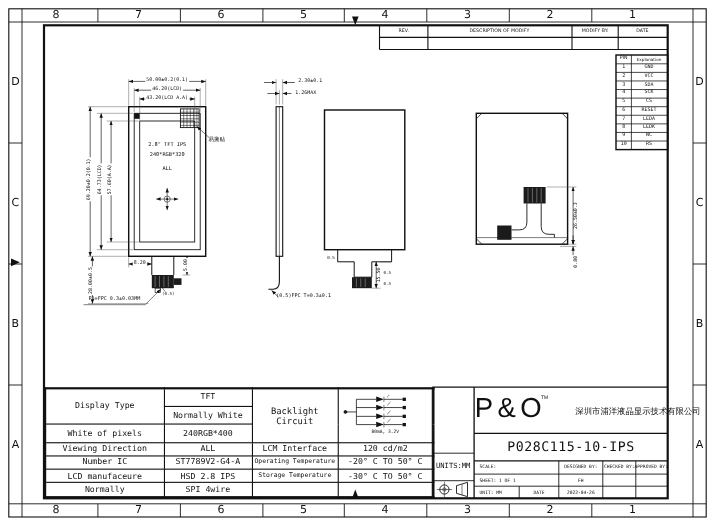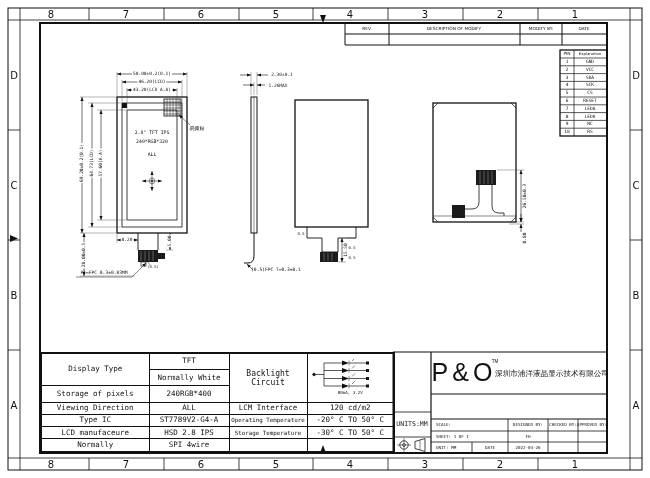--- a/index.html
+++ b/index.html
@@ -413,31 +413,31 @@
           </g>
         </g>
       </svg>
       <div class="rating">80mA, 3.2V</div>
     </td>
   </tr>
   <tr>
           <td>Normally White</td>
         </tr>
   <tr>
-    <td>Storage of pixels</td>
+    <td>White of pixels</td>
     <td>240RGB*400</td>
   </tr>
   <tr>
     <td>Viewing Direction</td>
     <td>ALL</td>
     <td>LCM Interface</td>
     <td>120 cd/m2</td>
   </tr>
   <tr>
-    <td>Type IC</td>
+    <td>Number IC</td>
     <td>ST7789V2-G4-A</td>
     <td class="sm">Operating Temperature</td>
     <td>-20° C TO 50° C</td>
   </tr>
   <tr>
     <td>LCD manufaceure</td>
     <td>HSD 2.8 IPS</td>
     <td class="sm">Storage Temperature</td>
     <td>-30° C TO 50° C</td>
   </tr>
@@ -445,21 +445,22 @@
     <td>Normally</td>
     <td>SPI 4wire</td>
     <td></td>
     <td></td>
   </tr>
 </tbody>
     </table>
 
 <div class="lab logo c" style="left:464px;top:372px">P&amp;O</div>
 <div class="lab tm c" style="left:495px;top:362px">TM</div>
-<div class="lab comp c" style="left:552px;top:374px">深圳市浦洋液晶显示技术有限公司</div>
+<div class="lab comp c" style="left:580px;top:374px">深圳市浦洋液晶显示技术有限公司</div>
+<div class="lab pn c" style="left:519px;top:406px">P028C115-10-IPS</div>
 <div class="lab units c" style="left:412px;top:424px">UNITS:MM</div>
 <div class="lab tb l" style="left:436px;top:425px">SCALE:</div>
 <div class="lab tb c" style="left:528px;top:425px">DESIGNED BY:</div>
 <div class="lab tb c" style="left:563px;top:425px">CHECKED BY:</div>
 <div class="lab tb c" style="left:592px;top:425px">APPROVED BY:</div>
 <div class="lab tb l" style="left:436px;top:436.5px">SHEET:  1  OF  1</div>
 <div class="lab tb c" style="left:528px;top:436.5px">FH</div>
 <div class="lab tb l" style="left:436px;top:447.5px">UNIT:  MM</div>
 <div class="lab tb c" style="left:490px;top:447.5px">DATE</div>
 <div class="lab tb c" style="left:528px;top:447.5px">2022-04-26</div>

